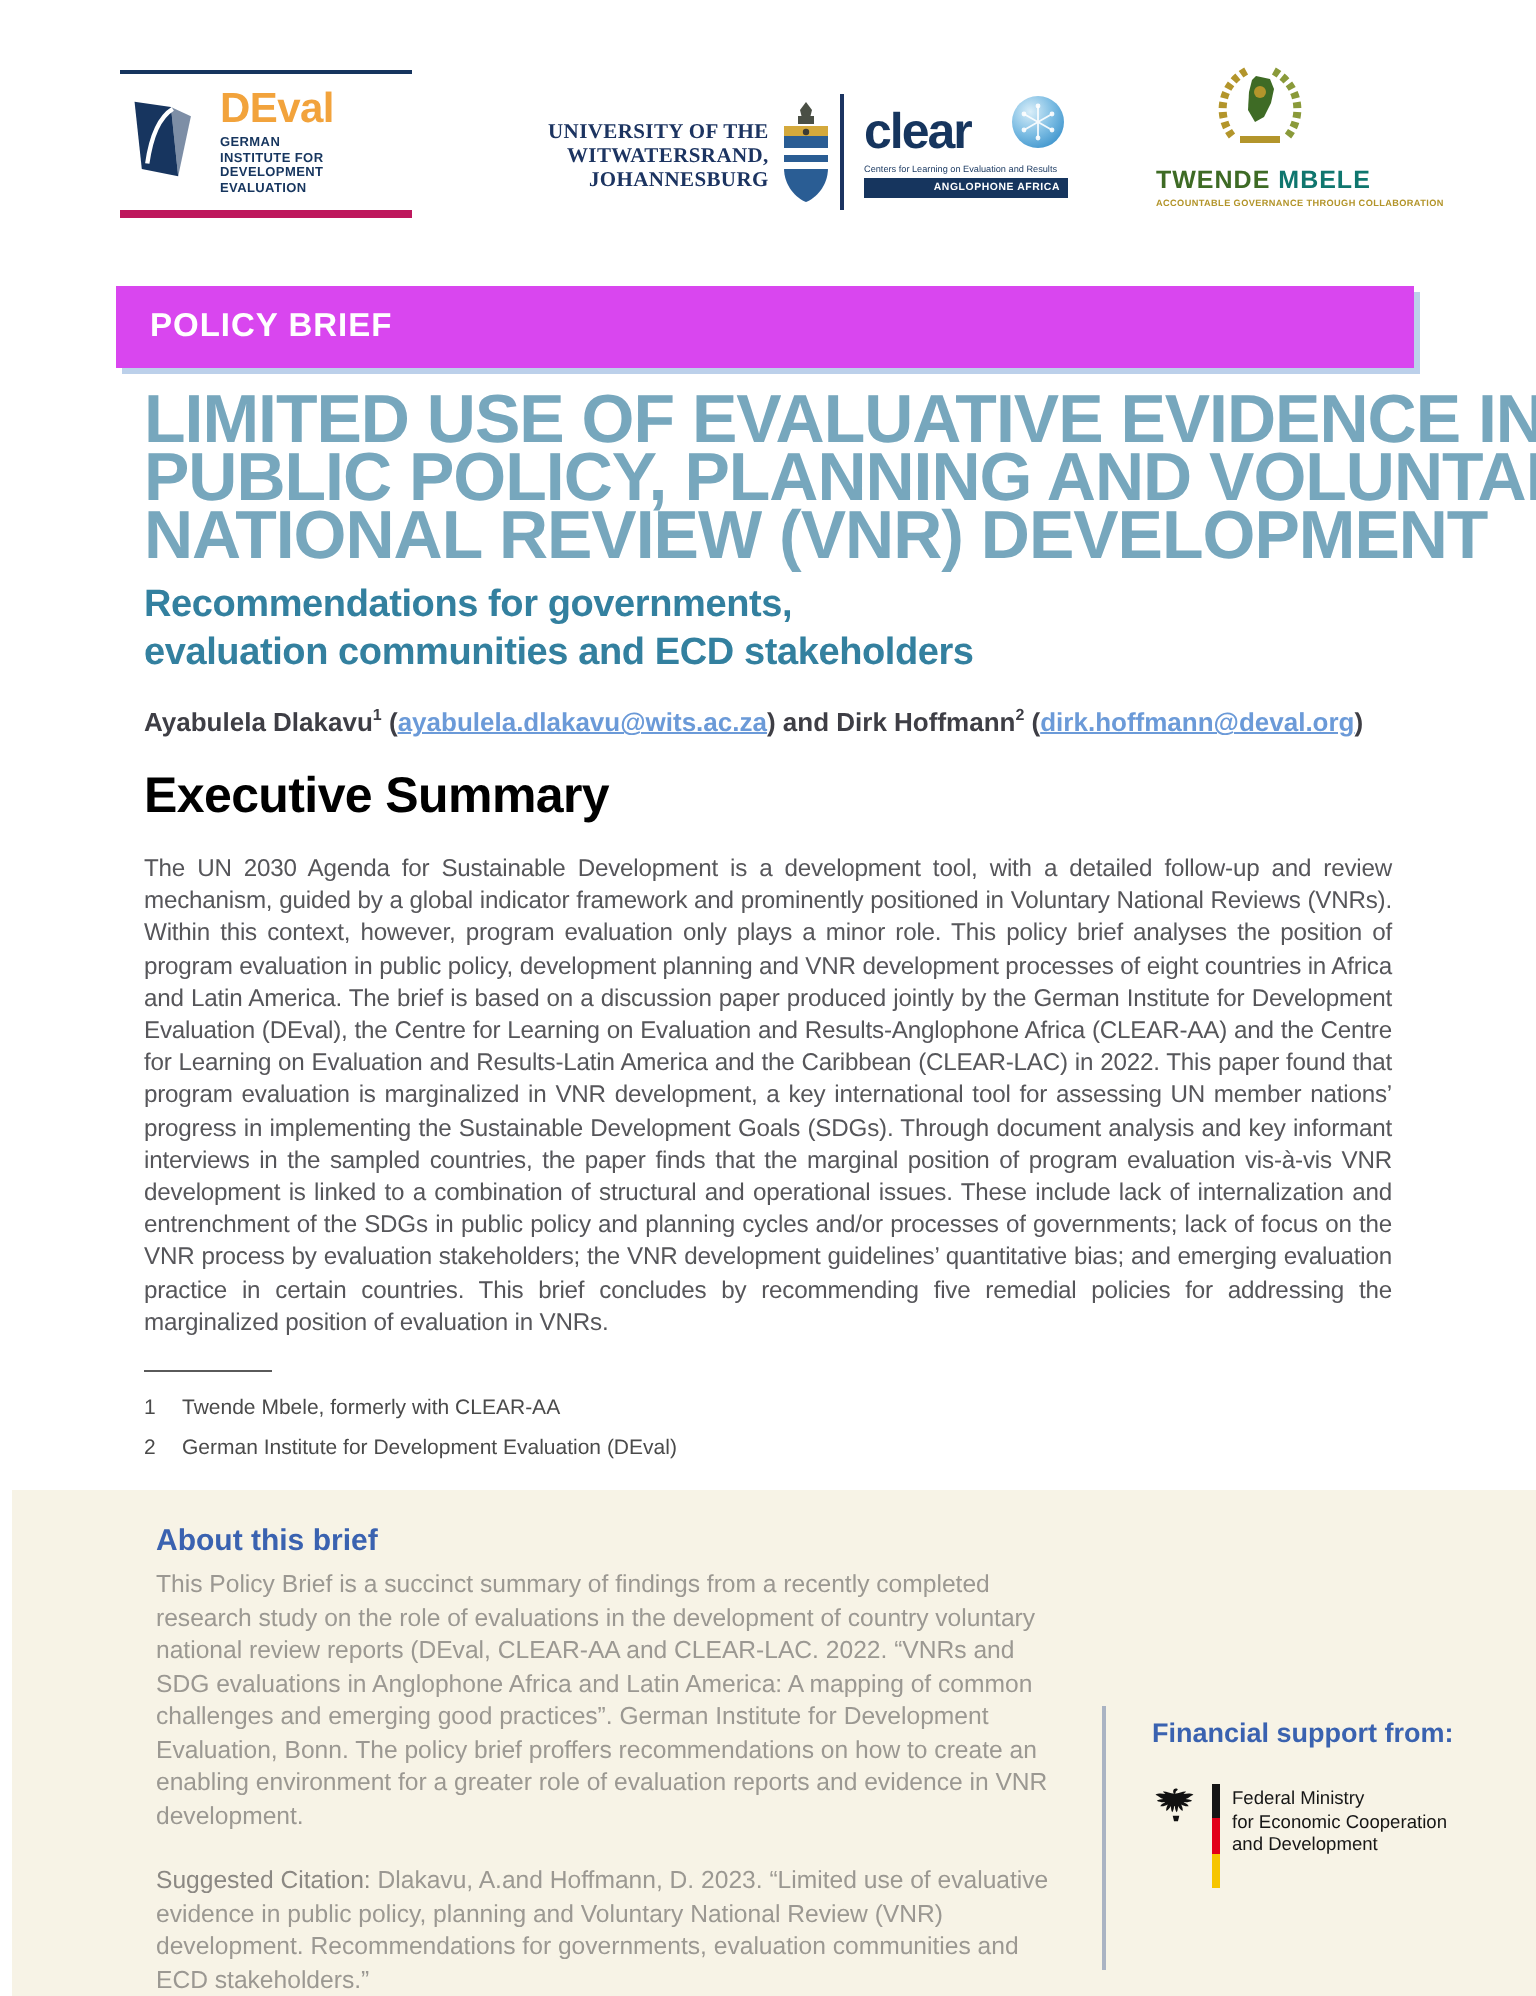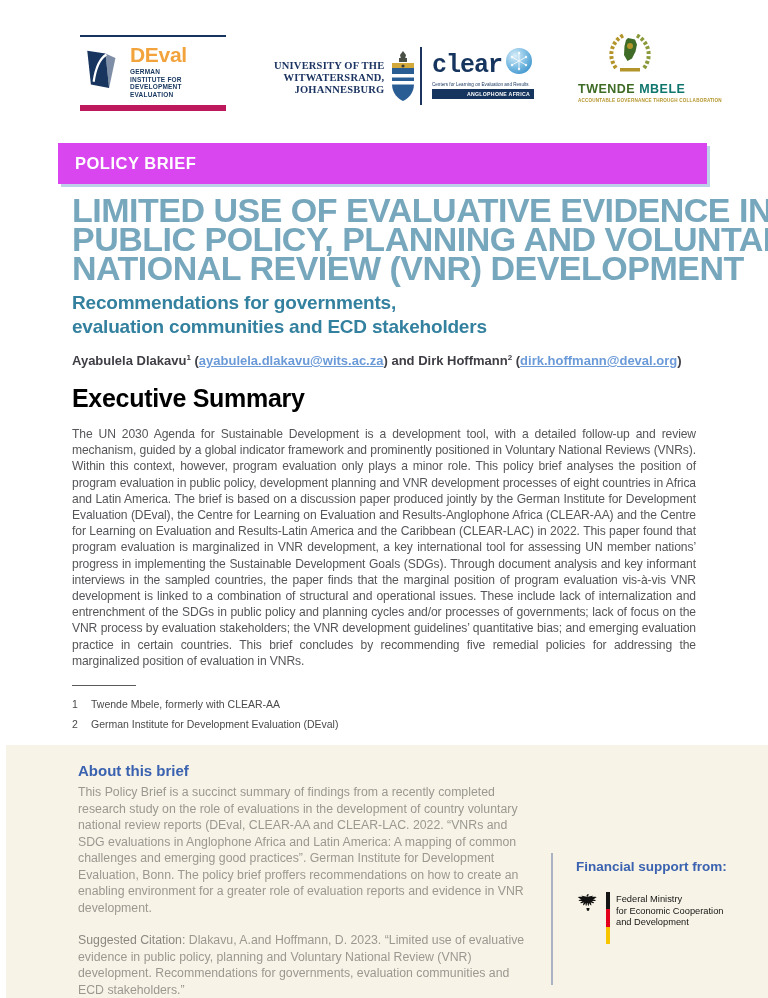--- a/index.html
+++ b/index.html
@@ -1,33 +1,33 @@
 <!DOCTYPE html>
 <html><head>
 <meta charset="utf-8">
 <style>
   html,body{margin:0;padding:0;background:#ffffff;}
   .page{position:relative;width:768px;height:998px;background:#ffffff;overflow:hidden;
         font-family:"Liberation Sans",sans-serif;}
 
   
-  .logo-deval{position:absolute;left:80px;top:35px;width:146px;padding:7px 0;
-    border-top:2px solid #16355e;border-bottom:6px solid #be185d;
+  .logo-deval{position:absolute;left:60px;top:35px;width:146px;padding:7px 0;
+    border-top:2px solid #16355e;border-bottom:4px solid #be185d;
     display:flex;gap:10px;align-items:center;}
   .deval-word{color:#f2a33c;font-size:21px;font-weight:bold;line-height:21px;letter-spacing:-.3px;}
   .deval-sub{margin-top:3px;font-size:6.5px;font-weight:bold;color:#16355e;line-height:7.5px;letter-spacing:.2px;}
 
   .logo-wits{position:absolute;left:274px;top:50px;display:flex;gap:6px;align-items:center;}
   .wits-text{font-family:"Liberation Serif",serif;font-weight:bold;color:#1c3461;
     font-size:10.5px;line-height:12px;text-align:right;letter-spacing:.2px;}
 
   .logos-divider{position:absolute;left:420px;top:47px;width:2px;height:58px;background:#1c3461;}
 
   .logo-clear{position:absolute;left:432px;top:53px;width:102px;}
-  .clear-top{position:relative;height:28px;font-family:Liberation Mono, monospace;}
+  .clear-top{position:relative;height:28px;}
   .clear-word{font-size:25px;font-weight:bold;color:#16355e;letter-spacing:-1px;line-height:26px;}
   .clear-globe{position:absolute;right:2px;top:-5px;}
   .clear-sub{font-size:4.6px;color:#16355e;margin-top:1px;white-space:nowrap;}
   .clear-bar{margin-top:2px;background:#16355e;color:#ffffff;font-size:5.2px;font-weight:bold;
     text-align:right;padding:2px 4px;letter-spacing:.3px;}
 
   .logo-twende{position:absolute;left:578px;top:30px;width:104px;text-align:center;}
   .twende-word{font-size:12.5px;font-weight:bold;letter-spacing:.5px;margin-top:2px;white-space:nowrap;}
   .twende-word .t1{color:#3e6b25;} .twende-word .t2{color:#0f766e;}
   .twende-tag{font-size:4.6px;color:#b3952b;font-weight:bold;margin-top:2px;letter-spacing:.2px;white-space:nowrap;}

